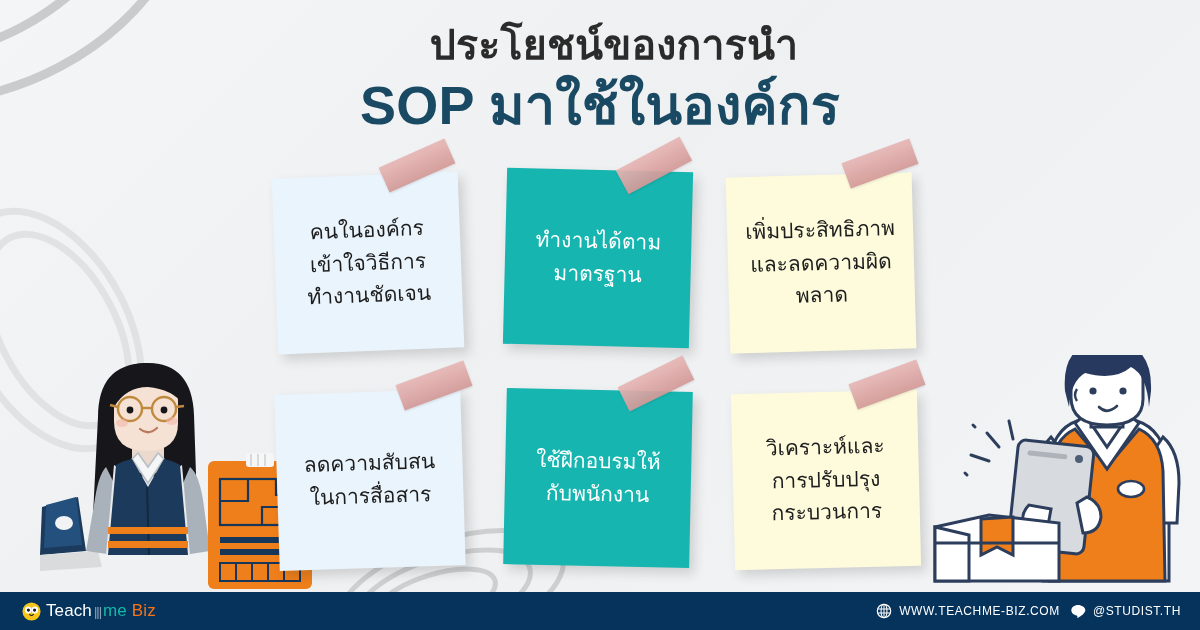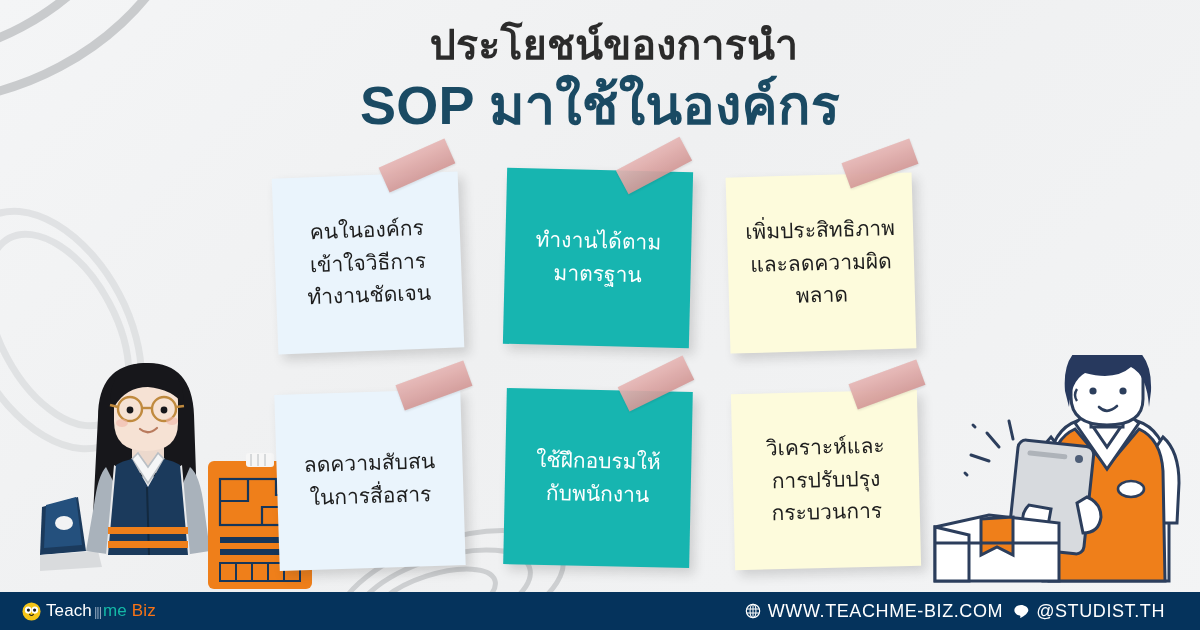--- a/index.html
+++ b/index.html
@@ -187,23 +187,23 @@
     font-size: 13px;
     letter-spacing: -1px;
   }
   #logo-me { color: #14b8a6; }
   #logo-biz { color: #f97316; padding-left: 3px; }
 
   #footer-right {
     display: flex;
     align-items: flex-end;
     gap: 10px;
-    padding-right: 35px;
+    padding-right: 19px;
     color: #ffffff;
-    font-size: 18px;
+    font-size: 12px;
     letter-spacing: .6px;
   }
   .footer-item {
     display: flex;
     align-items: center;
     gap: 7px;
   }
   .footer-icon {
     width: 16px;
     height: 16px;

